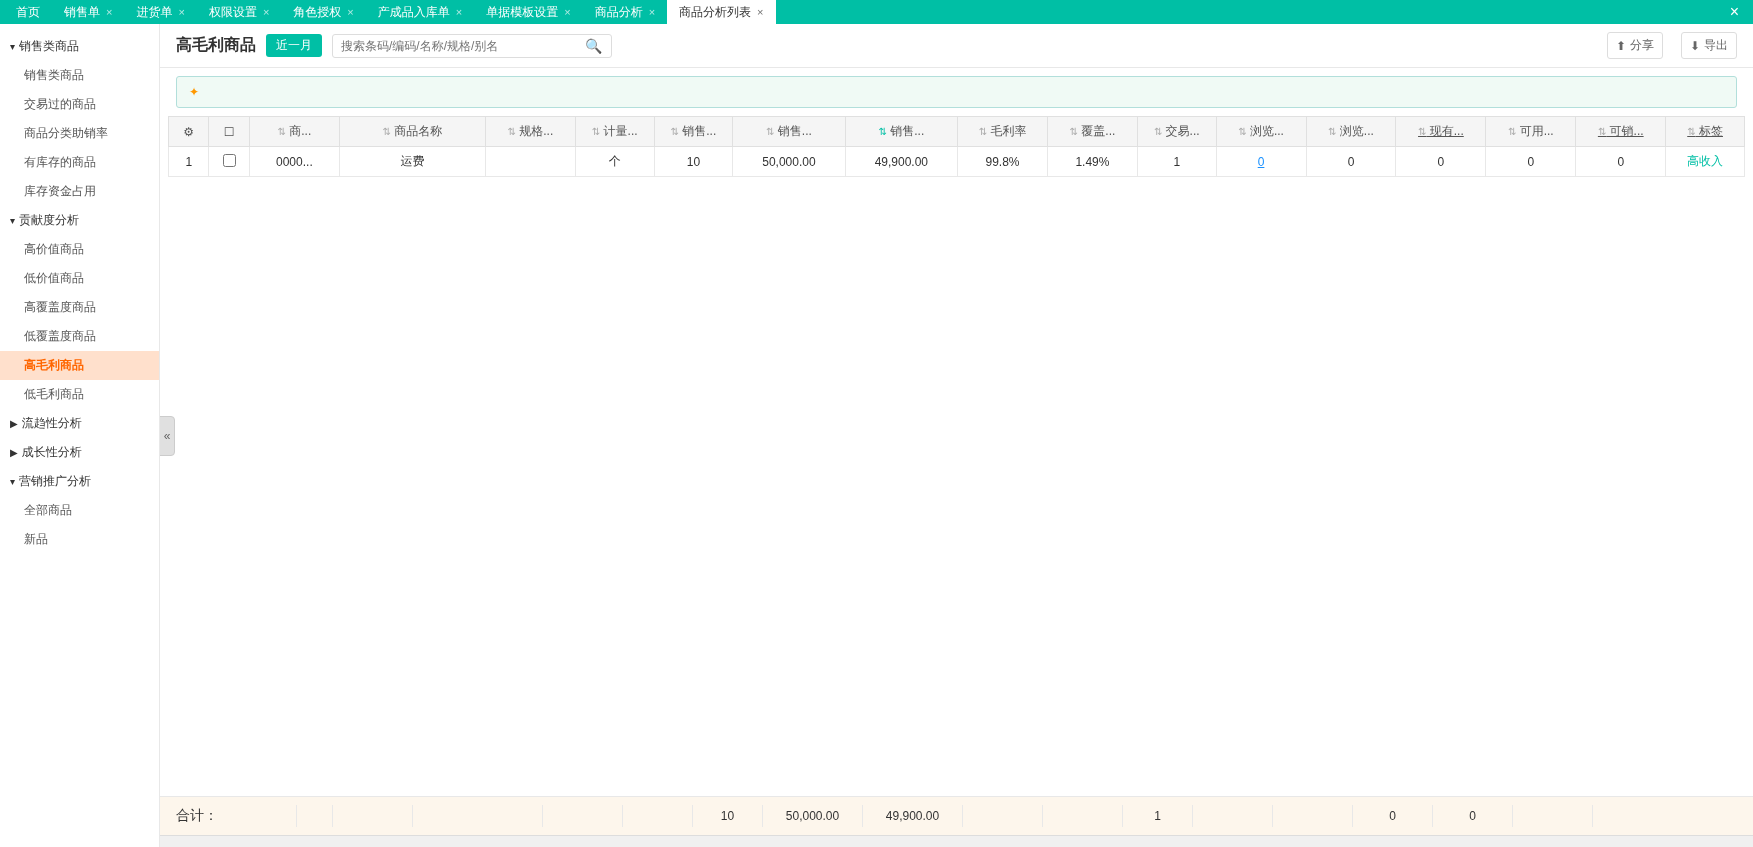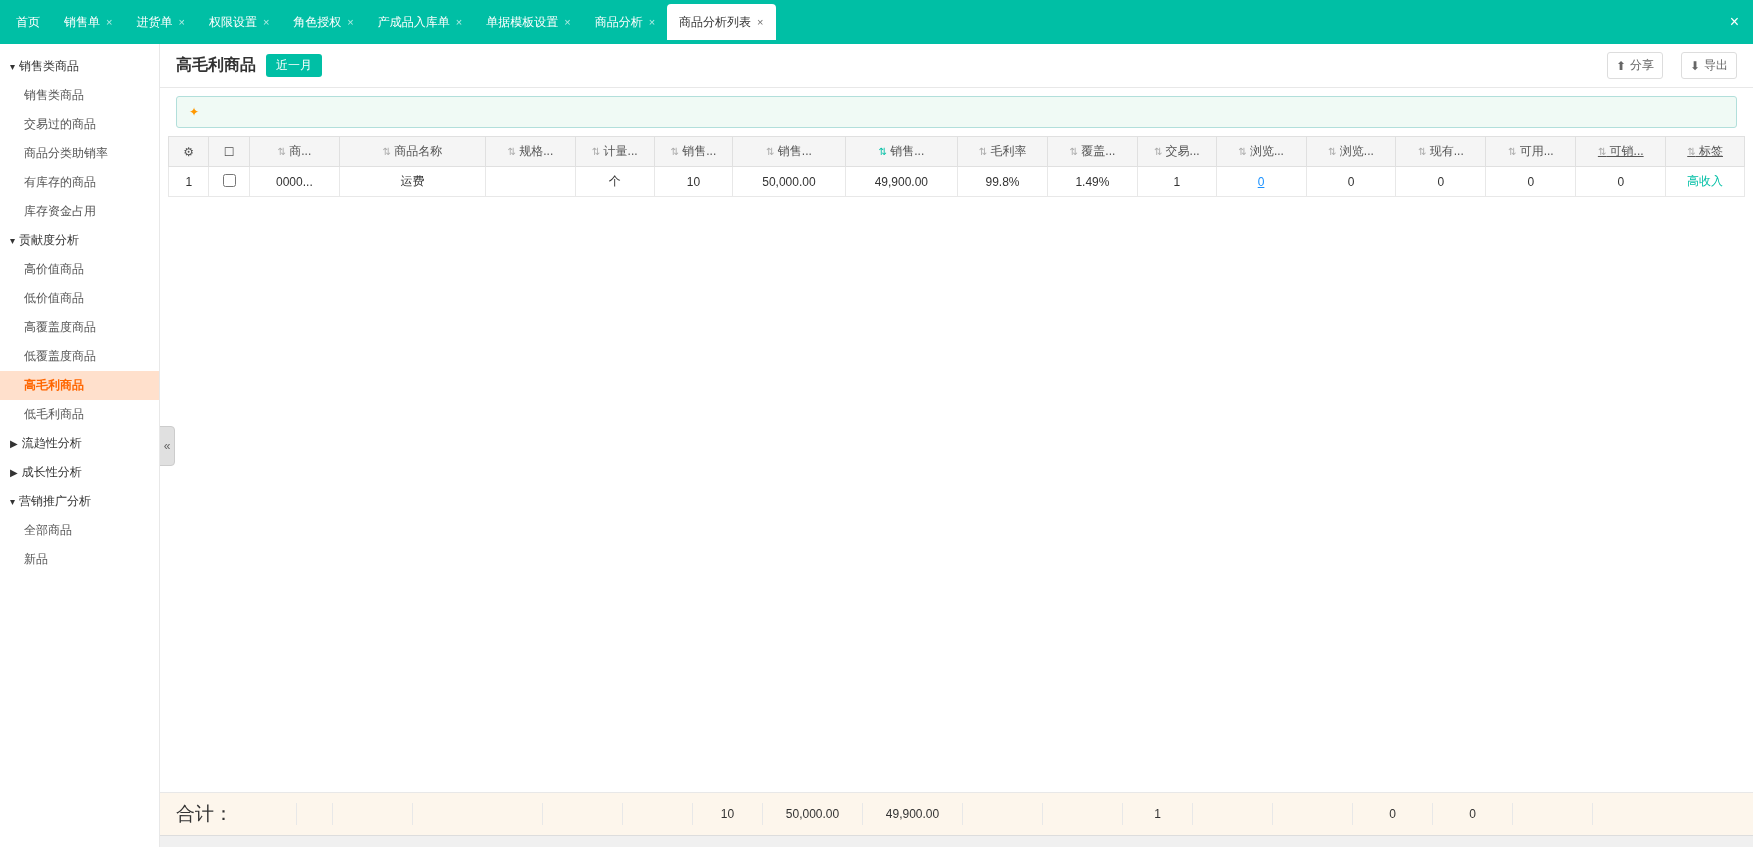--- a/index.html
+++ b/index.html
@@ -1,21 +1,21 @@
 <!DOCTYPE html>
 <html><head>
   <meta charset="utf-8">
   <style>
     * { box-sizing: border-box; margin: 0; padding: 0; font-family: 'Microsoft YaHei', Arial, sans-serif; font-size: 12px; }
     body { background: #f5f5f5; overflow: hidden; width: 1753px; height: 847px; display: flex; flex-direction: column; }
 
     
     .top-nav {
       background: #00bfa5;
-      height: 44px;
+      height: 24px;
       display: flex;
       align-items: center;
       flex-shrink: 0;
       padding: 0 4px;
     }
     .nav-tab {
       height: 36px;
       display: flex;
       align-items: center;
       padding: 0 12px;
@@ -223,21 +223,21 @@
     .table-footer {
       background: #fdf6ec;
       border-top: 1px solid #e8e8e8;
       padding: 8px 16px;
       display: flex;
       align-items: center;
       flex-shrink: 0;
       gap: 0;
     }
     .footer-label {
-      font-size: 19px;
+      font-size: 14px;
       color: #333;
       width: 120px;
     }
     .footer-cells {
       display: flex;
       flex: 1;
     }
     .footer-cell {
       padding: 4px 8px;
       text-align: center;
@@ -368,20 +368,24 @@
 
   <div class="content-area">
 
     <div class="collapse-btn">
       <span>«</span>
     </div>
 
     <div class="content-header">
       <span class="content-title">高毛利商品</span>
       <button class="period-btn">近一月</button>
+      <div class="search-box">
+        <input type="text" placeholder="搜索条码/编码/名称/规格/别名" style="">
+        <span class="search-icon">🔍</span>
+      </div>
       <div class="header-spacer"></div>
       <div class="header-action-btn">
         <span>⬆</span>
         <span>分享</span>
       </div>
       <div class="header-action-btn" style="margin-left:8px;">
         <span>⬇</span>
         <span>导出</span>
       </div>
     </div>
@@ -401,21 +405,21 @@
             <th style="width:80px;"><span class="sort-icon">⇅</span> 规格...</th>
             <th style="width:70px;"><span class="sort-icon">⇅</span> 计量...</th>
             <th style="width:70px;"><span class="sort-icon">⇅</span> 销售...</th>
             <th style="width:100px;"><span class="sort-icon">⇅</span> 销售...</th>
             <th style="width:100px;"><span class="sort-icon" style="color:#00bfa5;">⇅</span> 销售...</th>
             <th style="width:80px;"><span class="sort-icon">⇅</span> 毛利率</th>
             <th style="width:80px;"><span class="sort-icon">⇅</span> 覆盖...</th>
             <th style="width:70px;"><span class="sort-icon">⇅</span> 交易...</th>
             <th style="width:80px;"><span class="sort-icon">⇅</span> 浏览...</th>
             <th style="width:80px;"><span class="sort-icon">⇅</span> 浏览...</th>
-            <th style="width:80px;"><span class="sort-icon">⇅</span> 现有...</th>
+            <th style="width:80px;text-decoration:underline;"><span class="sort-icon">⇅</span> 现有...</th>
             <th style="width:80px;text-align:center;"><span class="sort-icon">⇅</span> 可用...</th>
             <th style="width:80px;text-decoration:underline;"><span class="sort-icon">⇅</span> 可销...</th>
             <th style="width:70px;text-decoration:underline;"><span class="sort-icon">⇅</span> 标签</th>
           </tr>
         </thead>
         <tbody>
           <tr>
             <td>1</td>
             <td><input type="checkbox" style=""></td>
             <td>0000...</td>

